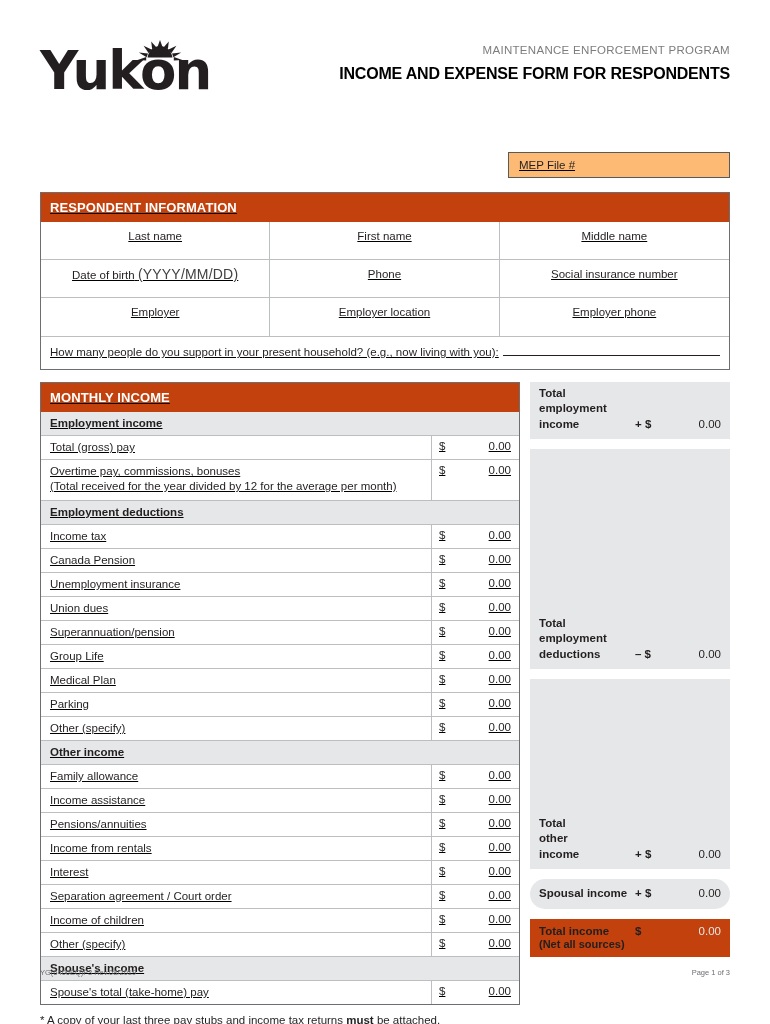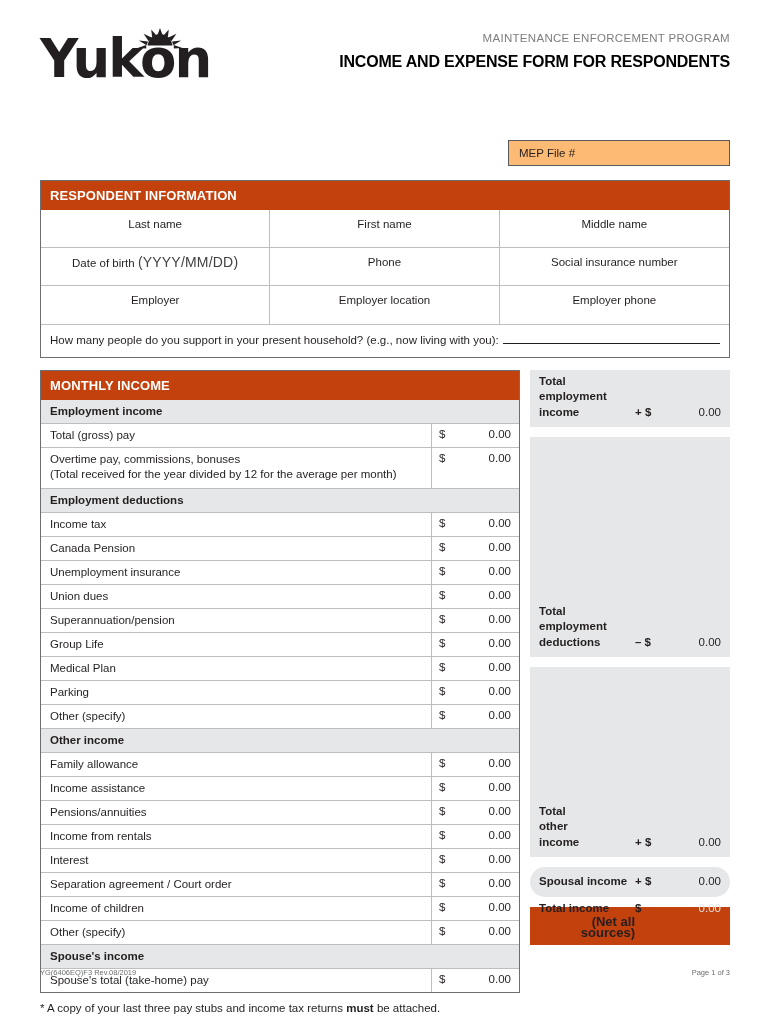--- a/index.html
+++ b/index.html
@@ -13,21 +13,22 @@
     font-family: "Liberation Sans", sans-serif;
     color: #000000;
     position: relative;
     overflow: hidden;
   }
   .page {
     position: relative;
     width: 770px;
     height: 800px;
     box-sizing: border-box;
-    padding: 0 40px;
+    padding: 12px 40px;
+    text-decoration: underline;
   }
 
   
   .header {
     position: relative;
     height: 92px;
     padding-top: 30px;
   }
   .logo-wrap {
     position: absolute;
@@ -230,25 +231,24 @@
     color: #231f20;
   }
   .tpanel .tval {
     width: 52px;
     text-align: right;
     font-size: 11.5px;
     color: #231f20;
   }
   .tpanel.dark .tval { color: #e6e7e8; }
   .tpanel .sublabel {
-    font-size: 13px;
+    font-size: 11px;
     font-weight: bold;
     color: #231f20;
     line-height: 11px;
-    text-align: right;
   }
   .tpanel.inline { padding: 6px 9px; }
   .tpanel.inline .tline { align-items: baseline; }
 
   
   .footnote {
     margin-top: 9px;
     font-size: 11.5px;
     color: #231f20;
   }

